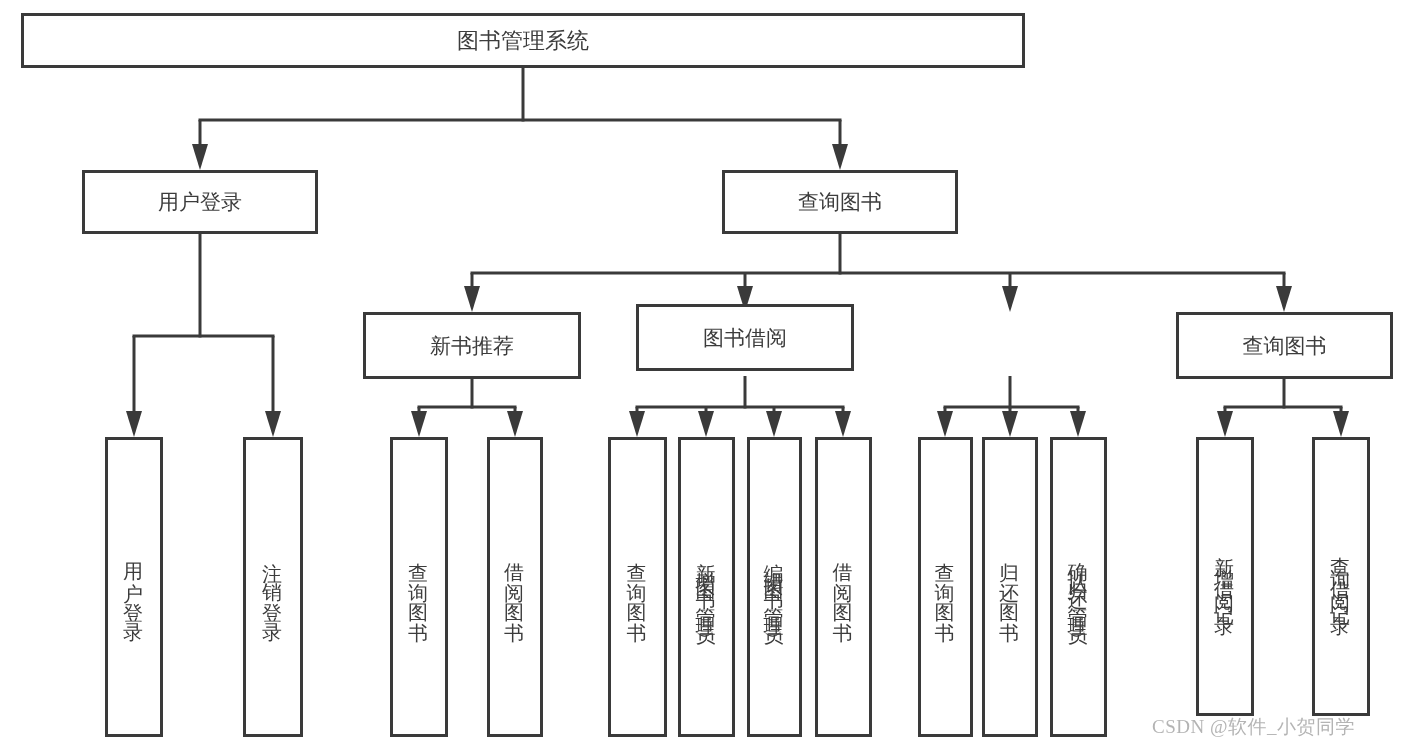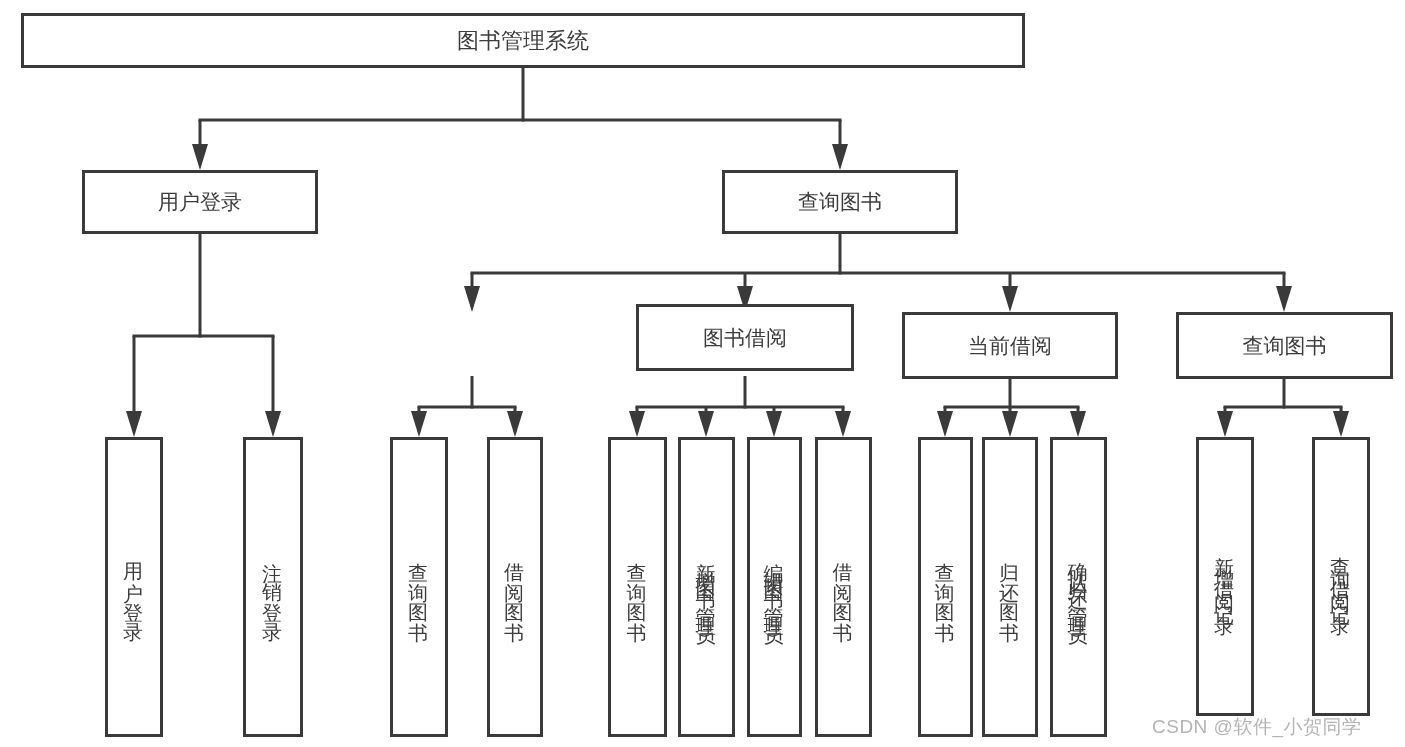--- a/index.html
+++ b/index.html
@@ -46,20 +46,21 @@
   .ls6 { letter-spacing: 12px; }
   .ls9 { letter-spacing: 9px; }
   .watermark {
     position: absolute;
     left: 1152px;
     top: 714px;
     font-size: 19px;
     color: #b4b4b4;
     letter-spacing: 0.5px;
     white-space: nowrap;
+    font-family: Liberation Serif, serif;
   }
 </style>
 </head>
 <body>
 
 <div class="canvas">
 
   <svg id="connectors" class="connectors" viewBox="0 0 1405 747" xmlns="http://www.w3.org/2000/svg">
       <g>
         <line x1="523" y1="68" x2="523" y2="121.5" stroke="#3a3a3a" stroke-width="3"></line>
@@ -127,22 +128,22 @@
         <line x1="1341" y1="407" x2="1341" y2="417" stroke="#3a3a3a" stroke-width="3"></line>
         <polygon points="1333,411 1349,411 1341,437" fill="#3a3a3a"></polygon>
       </g>
     </svg>
 
   <div class="box root-box" style="left:21px;top:13px;width:1004px;height:55px">图书管理系统</div>
 
   <div class="box" style="left:82px;top:170px;width:236px;height:64px">用户登录</div>
   <div class="box" style="left:722px;top:170px;width:236px;height:64px">查询图书</div>
 
+  <div class="box" style="left:363px;top:312px;width:218px;height:67px">新书推荐</div>
   <div class="box" style="left:636px;top:304px;width:218px;height:67px">图书借阅</div>
-  <div class="box" style="left:902px;top:312px;width:216px;height:67px">当前借阅</div>
   <div class="box" style="left:1176px;top:312px;width:217px;height:67px">查询图书</div>
 
   <div class="box vert ls4" style="left:105px;top:437px;width:58px;height:300px">用户登录</div>
   <div class="box vert ls4" style="left:243px;top:437px;width:60px;height:300px">注销登录</div>
 
   <div class="box vert ls4" style="left:390px;top:437px;width:58px;height:300px">查询图书</div>
   <div class="box vert ls4" style="left:487px;top:437px;width:56px;height:300px">借阅图书</div>
 
   <div class="box vert ls4" style="left:608px;top:437px;width:59px;height:300px">查询图书</div>
   <div class="box vert ls9" style="left:678px;top:437px;width:57px;height:300px">新增图书（管理员）</div>

